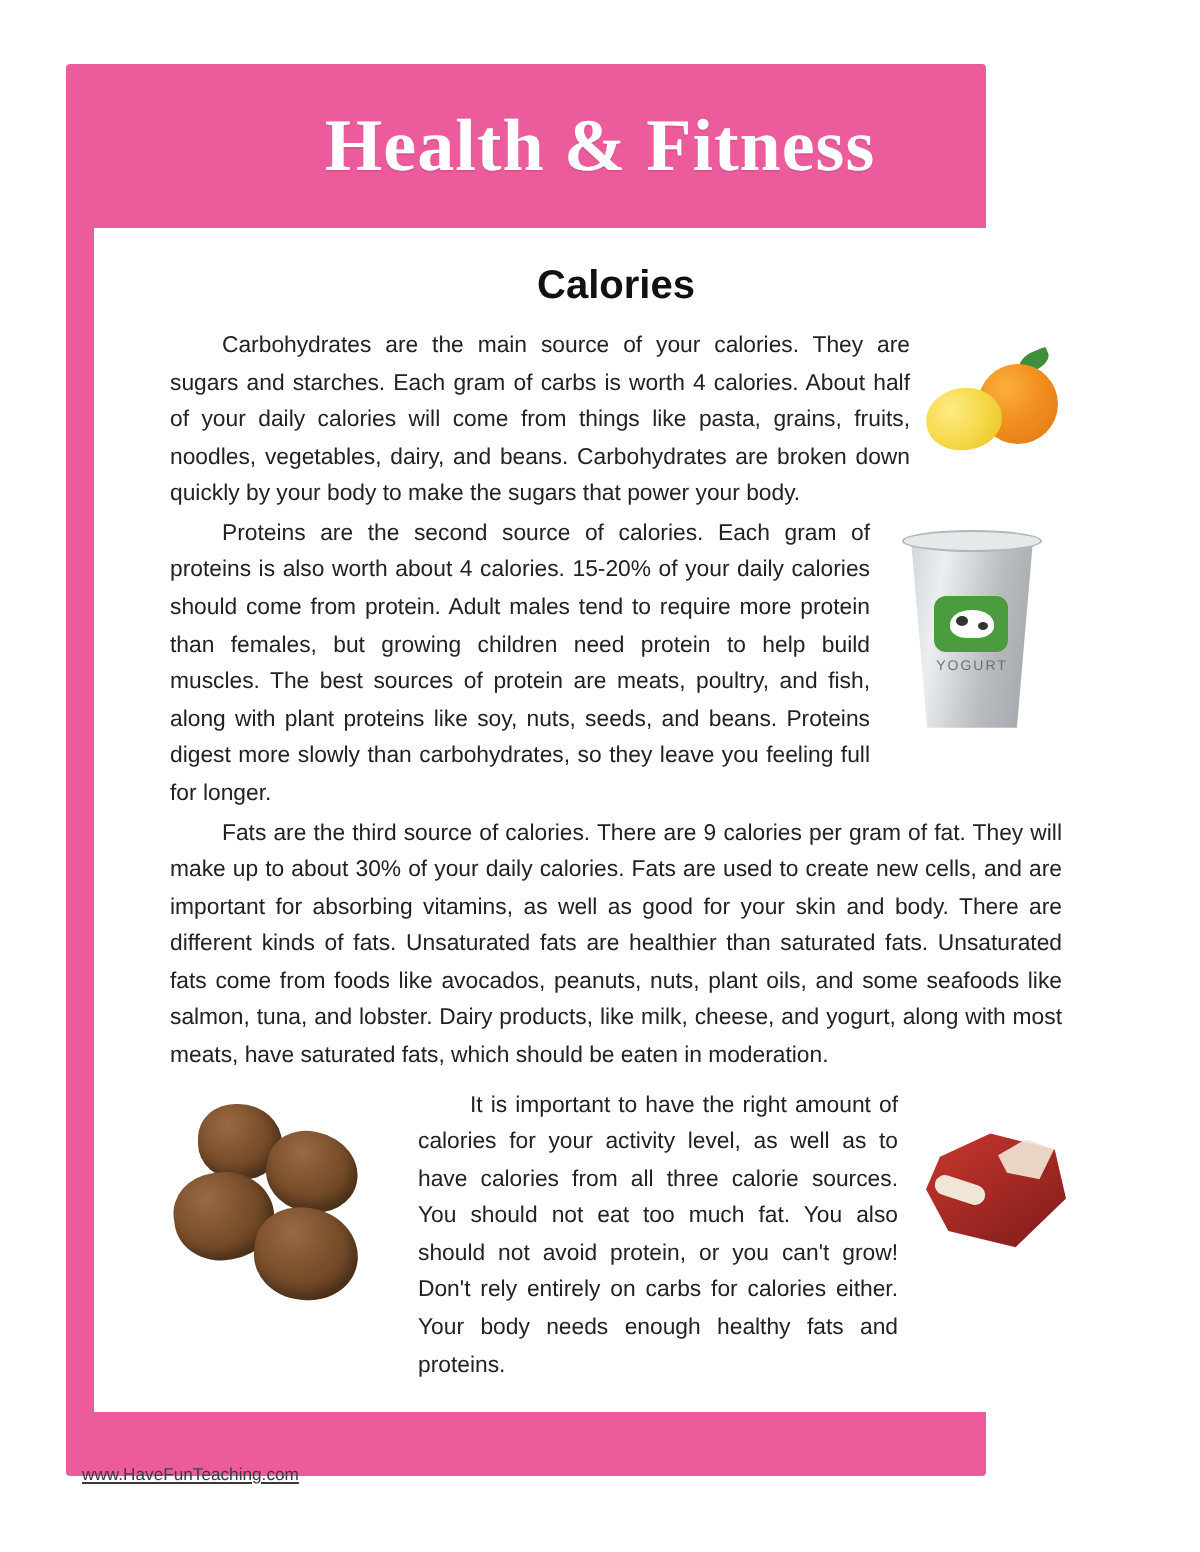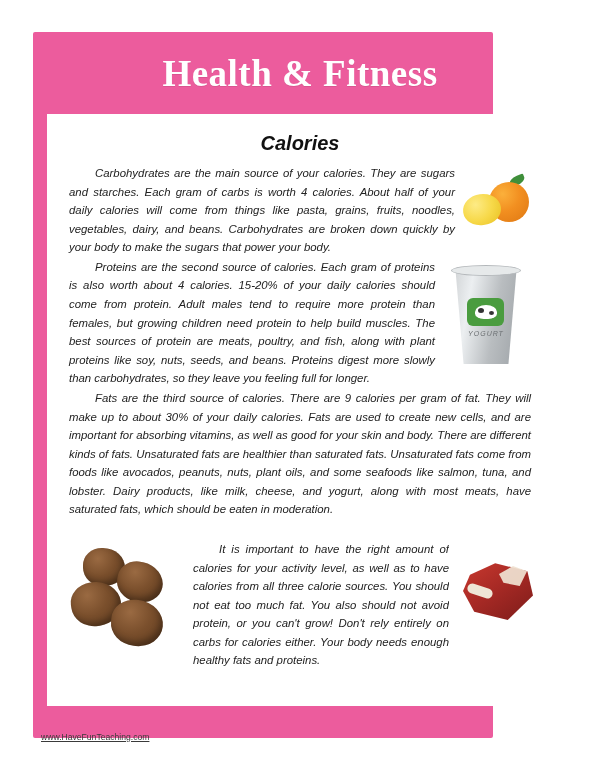--- a/index.html
+++ b/index.html
@@ -49,23 +49,22 @@
   .sheet {
     position: absolute;
     left: 14px;
     top: 82px;
     width: 506px;
     height: 592px;
     background: #ffffff;
   }
   .content {
     position: relative;
-    padding: 18px 22px 10px 22px;
+    padding: 18px 22px 10px 38px;
     height: 100%;
-    font-style: italic;
   }
   .doc-title {
     text-align: center;
     font-size: 20px;
     font-weight: bold;
     color: #111111;
     margin-bottom: 9px;
     font-family: "Liberation Sans", sans-serif;
   }
   p.para {
@@ -188,21 +187,21 @@
     width: 46px;
     text-align: center;
     font-size: 7px;
     letter-spacing: 1px;
     color: #6b6f72;
     font-family: "Liberation Sans", sans-serif;
   }
   
   .bottom-row {
     position: relative;
-    margin-top: 21px;
+    margin-top: 6px;
     min-height: 108px;
   }
   .img-choco {
     float: left;
     width: 118px;
     height: 106px;
     margin: 6px 10px 0 -4px;
     position: relative;
   }
   .choc {

